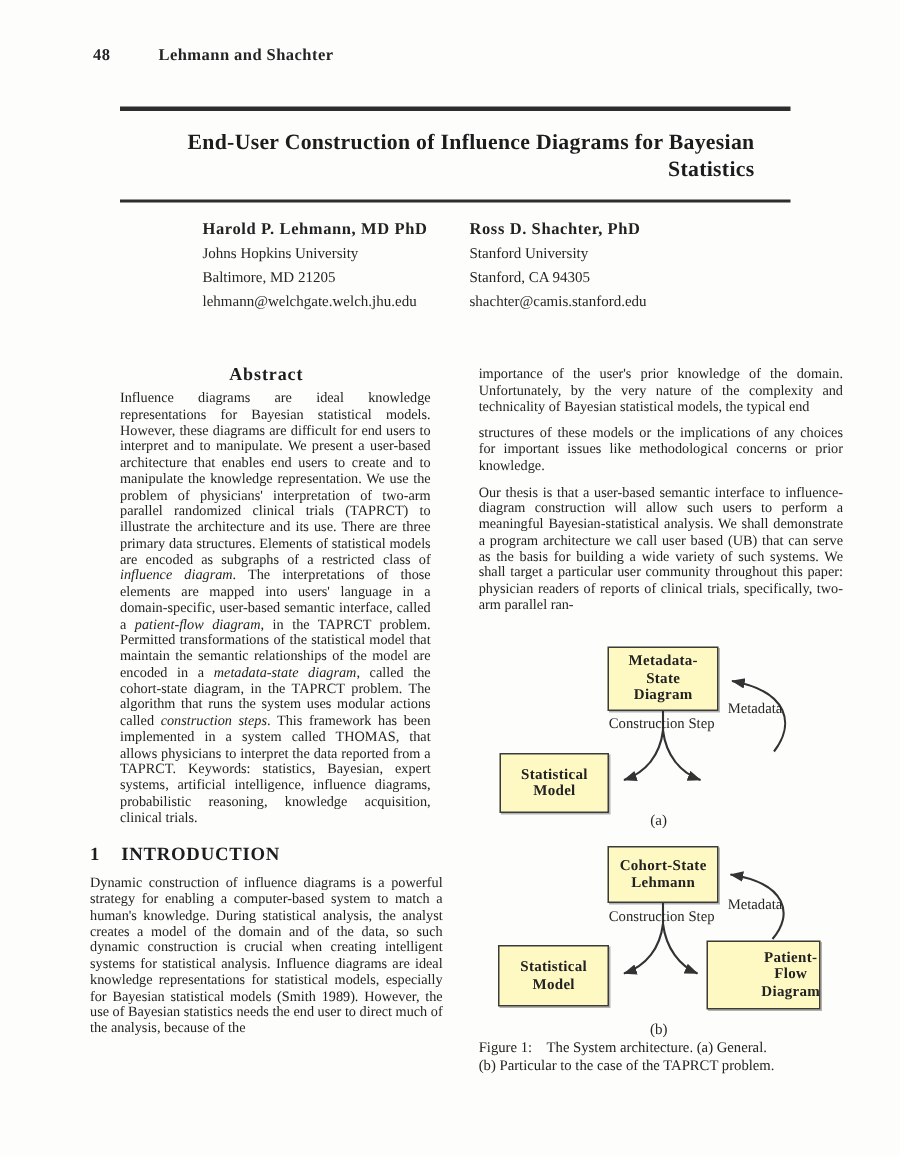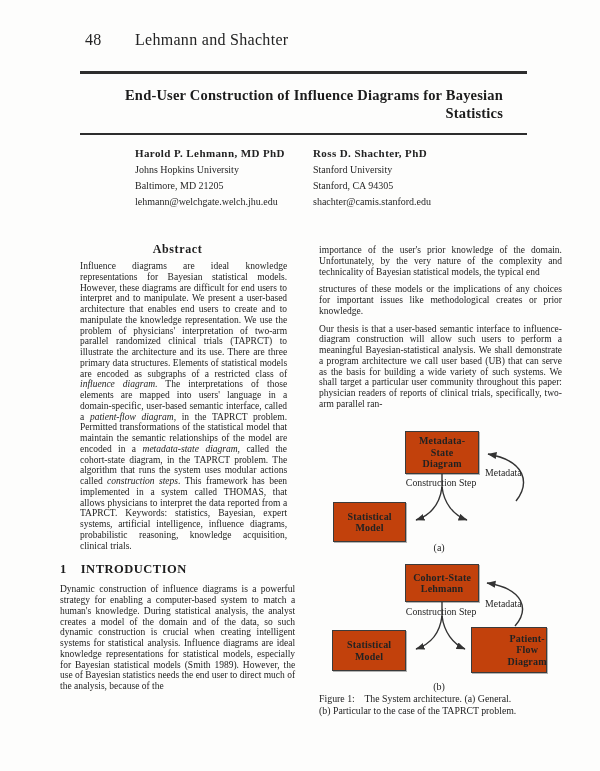--- a/index.html
+++ b/index.html
@@ -7,21 +7,21 @@
     width:600px;height:771px;
     background:#ffffff;
     font-family:"Liberation Serif","DejaVu Serif",serif;
     color:#1e1e1e;
     position:relative;
     overflow:hidden;
   }
   .page{position:absolute;inset:0;background:#fdfdfc;}
 
   
-  .running-head{position:absolute;left:62px;top:31px;font-size:16px;font-weight:normal;letter-spacing:.3px;color:#232323;margin-left:23px;}
+  .running-head{position:absolute;left:62px;top:31px;font-size:11px;font-weight:bold;letter-spacing:.3px;color:#232323;}
   .running-head .pgnum{display:inline-block;}
   .running-head .rtitle{display:inline-block;margin-left:29px;}
 
   
   .rule{position:absolute;left:80px;width:447px;background:#2d2d2d;}
   .rule-top{top:71px;height:3px;}
   .rule-mid{top:133px;height:2px;}
 
   
   .paper-title{
@@ -51,21 +51,21 @@
   .col-right p.body{margin-top:4px;}
   .col-right p.body + p.body{margin-top:7px;}
   .col-right p.body.p3{margin-top:9px;}
 
   
   .fig{position:absolute;left:0;width:252px;}
   .fig-a{top:185px;height:132px;}
   .fig-b{top:318px;height:142px;}
   .fig svg{position:absolute;left:0;top:0;}
   .node{
-    position:absolute;border:1.6px solid #3b3b3b;background:#c2410c;
+    position:absolute;border:1.6px solid #3b3b3b;background:#fef9c3;
     display:flex;align-items:center;justify-content:center;
     font-weight:bold;font-size:10px;line-height:11.5px;text-align:center;
     white-space:pre-line;color:#222;letter-spacing:.2px;
     box-shadow:1px 1px 0 rgba(40,40,40,.35);box-sizing:border-box;
   }
   .fig-a .node-top{left:86px;top:5px;width:74px;height:43px;}
   .fig-a .node-left{left:14px;top:76px;width:73px;height:40px;}
   .fig-a .node-right{left:153px;top:76px;width:75px;height:41px;}
   .fig-b .node-top{left:86px;top:5px;width:74px;height:38px;}
   .fig-b .node-left{left:13px;top:71px;width:74px;height:41px;}
@@ -119,21 +119,21 @@
 
     <div class="col-left">
       <div class="abstract-heading">Abstract</div>
       <p class="body abstract-body"><span>Influence diagrams are ideal knowledge representations for Bayesian statistical models. However, these diagrams are difficult for end users to interpret and to manipulate. We present a user-based architecture that enables end users to create and to manipulate the knowledge representation.  We use the problem of physicians' interpretation of two-arm parallel randomized clinical trials (TAPRCT) to illustrate the architecture and its use.  There are three primary data structures.  Elements of statistical models are encoded as subgraphs of a restricted class of </span><i>influence diagram</i><span>.  The interpretations of those elements are mapped into users' language in a domain-specific, user-based semantic interface, called a </span><i>patient-flow diagram</i><span>, in the TAPRCT problem.  Permitted transformations of the statistical model that maintain the semantic relationships of the model are encoded in a </span><i>metadata-state diagram</i><span>, called the cohort-state diagram, in the TAPRCT problem.  The algorithm that runs the system uses modular actions called </span><i>construction steps</i><span>.  This framework has been implemented in a system called THOMAS, that allows physicians to interpret the data reported from a TAPRCT. Keywords: statistics, Bayesian, expert systems, artificial intelligence, influence diagrams, probabilistic reasoning, knowledge acquisition, clinical trials.</span></p>
       <h2 class="section-heading"><span class="num">1</span><span>INTRODUCTION</span></h2>
       <p class="body intro-para">Dynamic construction of influence diagrams is a powerful strategy for enabling a computer-based system to match a human's knowledge.  During statistical analysis, the analyst creates a model of the domain and of the data, so such dynamic construction is crucial when creating intelligent systems for statistical analysis.  Influence diagrams are ideal knowledge representations for statistical models, especially for Bayesian statistical models (Smith 1989). However, the use of Bayesian statistics needs the end user to direct much of the analysis, because of the</p>
     </div>
 
     <div class="col-right">
       <p class="body">importance of the user's prior knowledge of the domain. Unfortunately, by the very nature of the complexity and technicality of Bayesian statistical models, the typical end</p>
-      <p class="body">structures of these models or the implications of any choices for important issues like methodological creates or prior knowledge.</p>
+      <p class="body">structures of these models or the implications of any choices for important issues like methodological concerns or prior knowledge.</p>
       <p class="body p3">Our thesis is that a user-based semantic interface to influence-diagram construction will allow such users to perform a meaningful Bayesian-statistical analysis.  We shall demonstrate a program architecture we call user based (UB) that can serve as the basis for building a wide variety of such systems.  We shall target a particular user community throughout this paper: physician readers of reports of clinical trials, specifically, two-arm parallel ran-</p>
 
       <div class="fig fig-a">
         <svg width="252" height="132" viewBox="0 0 252 132">
           <defs>
             <marker id="ah-a" markerWidth="10" markerHeight="8" refX="8.5" refY="3.5" orient="auto" markerUnits="userSpaceOnUse">
               <path d="M0,0 L9,3.5 L0,7 Z" fill="#333333"></path>
             </marker>
           </defs>
           <path d="M123,48 L123,63" stroke="#333333" stroke-width="1.4" fill="none"></path>

